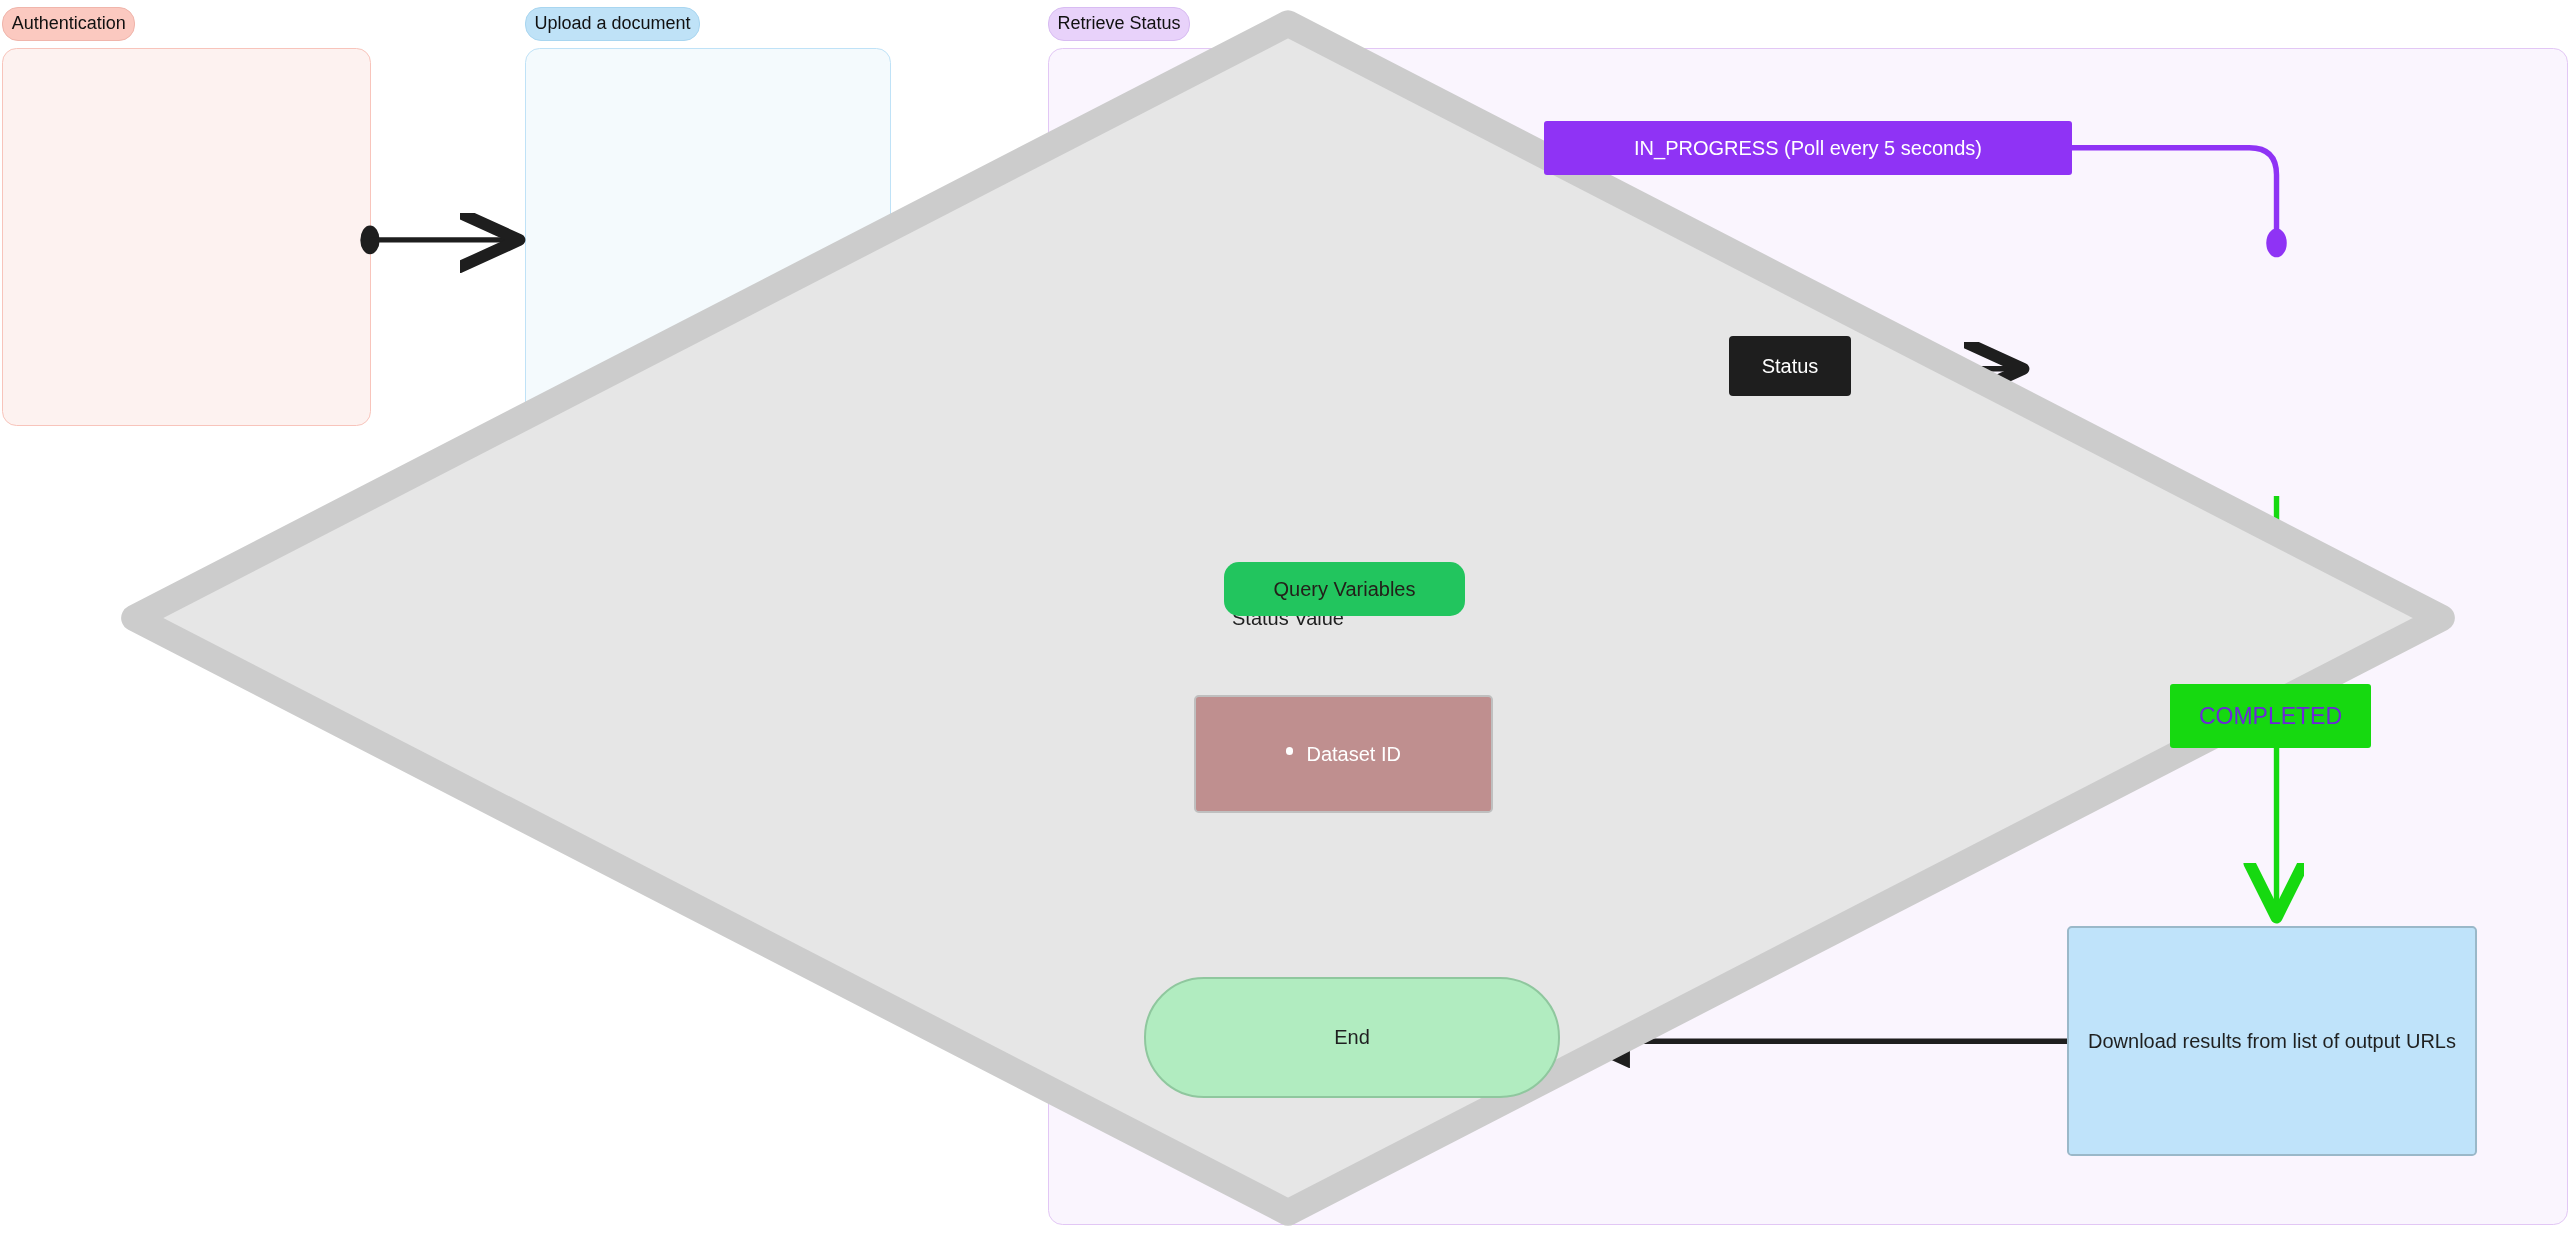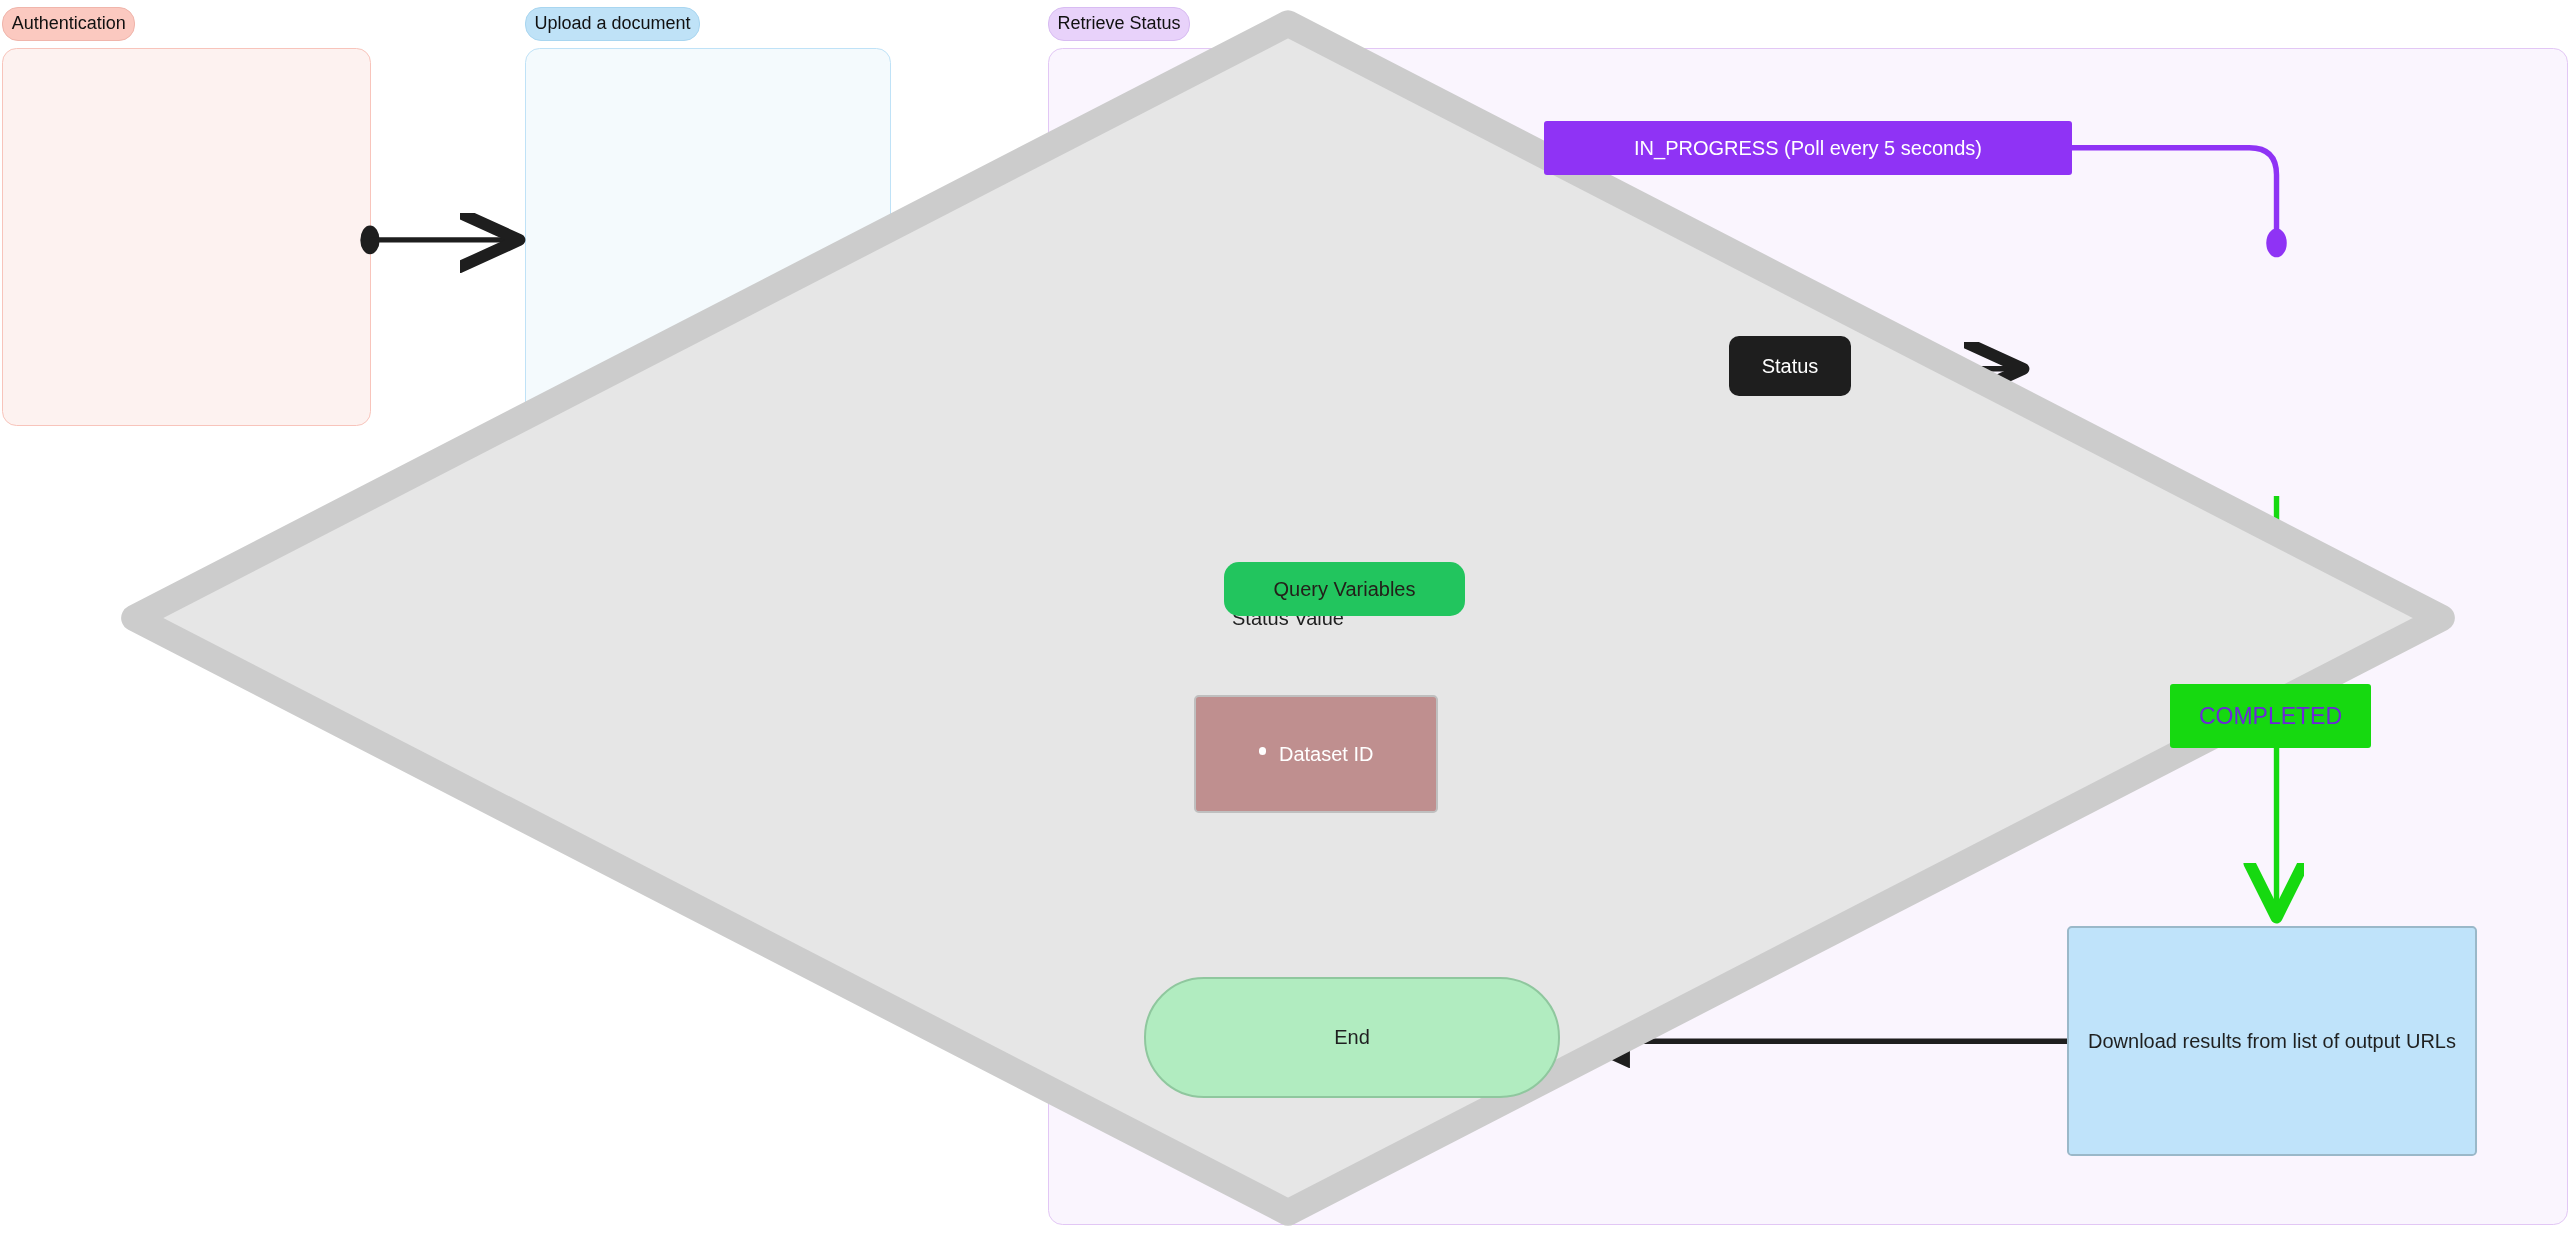--- a/index.html
+++ b/index.html
@@ -31,41 +31,41 @@
 
   .n-getdataset{left:1142px;top:263px;width:407px;height:211px;
       background:#bfe3fa;border:2.4px solid #9ab8c9;border-radius:4.8px;}
 
   .n-statusvalue{left:2035px;top:243px;width:482px;height:253px;}
   .n-statusvalue .dia{position:absolute;left:0;top:0;width:100%;height:100%;}
   .n-statusvalue .dia-txt{position:absolute;left:0;top:0;width:100%;height:100%;
       display:flex;align-items:center;justify-content:center;
       font-size:20px;color:#1f2020;}
 
-  .n-datasetid{left:1194px;top:695px;width:244px;height:118px;
+  .n-datasetid{left:1194px;top:695px;width:299px;height:118px;
       background:#bf8f8f;border:2.4px solid #bfbfbf;border-radius:4.8px;
       color:#ffffff;font-size:20px;}
   .n-datasetid .bullet{display:inline-block;width:7.2px;height:7.2px;
       border-radius:50%;background:#ffffff;margin-right:13.3px;
       vertical-align:middle;position:relative;top:-3px;}
 
   .n-download{left:2067px;top:926px;width:410px;height:230px;
       background:#bfe3fa;border:2.4px solid #9ab8c9;border-radius:4.8px;
       padding:0 12px;}
 
   .n-end{left:1144px;top:977px;width:416px;height:121px;
       background:#b1ecc0;border:2.4px solid #8fc79e;border-radius:60px;}
 
   
   .elabel{position:absolute;box-sizing:border-box;display:flex;
           align-items:center;justify-content:center;white-space:nowrap;}
   .el-inprogress{left:1544px;top:121px;width:528px;height:54px;
       background:#8f33f5;color:#ffffff;font-size:20px;border-radius:3px;}
   .el-status{left:1729px;top:336px;width:122px;height:60px;
-      background:#1e1e1e;color:#ffffff;font-size:20px;border-radius:10px;}
+      background:#1e1e1e;color:#ffffff;font-size:20px;border-radius:4px;}
   .el-completed{left:2170px;top:684px;width:201px;height:64px;
       background:#16d910;color:#6d28d9;font-size:23px;border-radius:3px;}
   .el-queryvars{left:1224px;top:562px;width:241px;height:54px;
       background:#22c55e;color:#23201a;font-size:20px;border-radius:15px;}
 </style>
 </head>
 <body>
 
 <div class="sub sub-auth"></div>
 <div class="sub sub-upload"></div>

